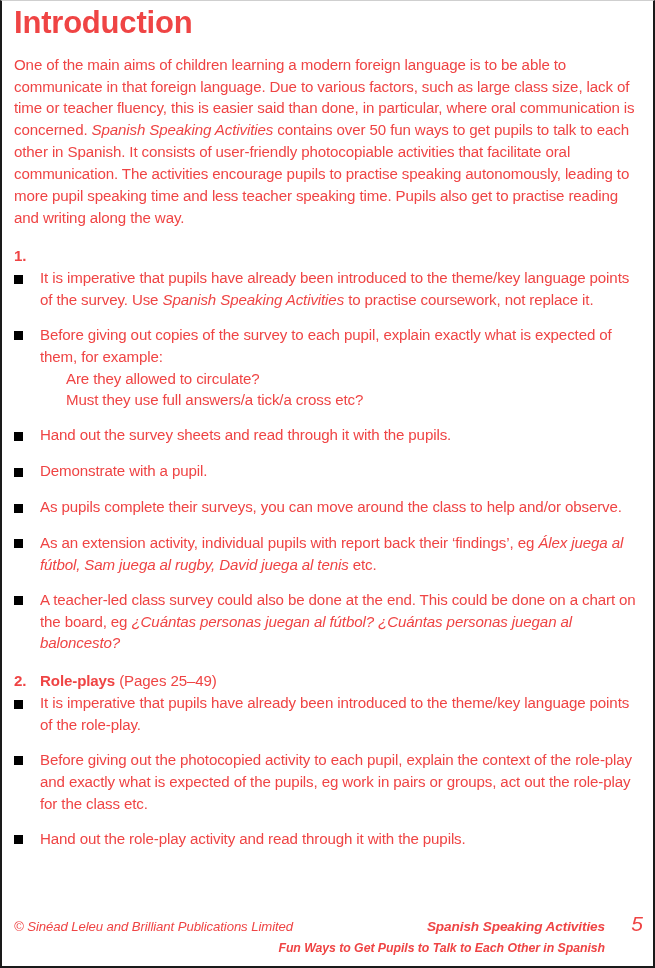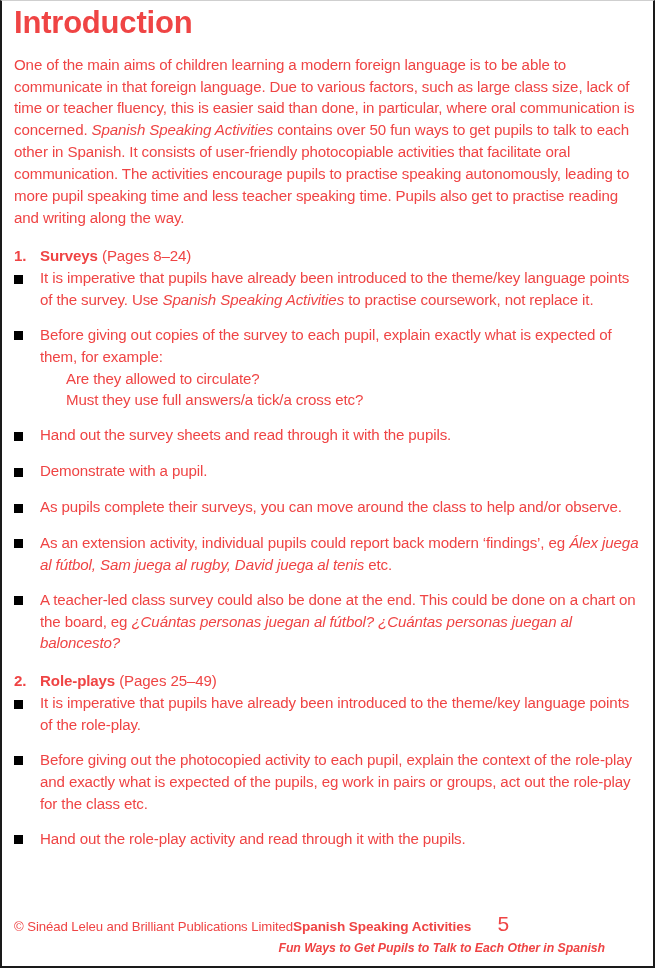--- a/index.html
+++ b/index.html
@@ -101,20 +101,22 @@
   .footer {
     position: absolute;
     left: 12px;
     right: 10px;
     bottom: 8px;
     height: 46px;
   }
   .footer-row-1 {
     display: flex;
     align-items: baseline;
+    justify-content: space-between;
+    font-style: italic;
   }
   .footer-copy {
     font-size: 13.2px;
     letter-spacing: -0.1px;
   }
   .footer-right {
     display: flex;
     align-items: baseline;
   }
   .footer-booktitle {
@@ -147,21 +149,20 @@
 
   <div class="content">
 
     <h1 class="page-title">Introduction</h1>
 
     <p class="intro-para"><span>One of the main aims of children learning a modern foreign language is to be able to communicate in that foreign language. Due to various factors, such as large class size, lack of time or teacher fluency, this is easier said than done, in particular, where oral communication is concerned. </span><em>Spanish Speaking Activities</em><span> contains over 50 fun ways to get pupils to talk to each other in Spanish. It consists of user-friendly photocopiable activities that facilitate oral communication. The activities encourage pupils to practise speaking autonomously, leading to more pupil speaking time and less teacher speaking time. Pupils also get to practise reading and writing along the way.</span></p>
 
 
     <div class="num-item">
       <div class="num-marker">1.</div>
-      <div><span class="num-title">Surveys</span><span> (Pages 8–24)</span></div>
     </div>
 
     <div class="bullet-row attached">
       <div class="bullet-marker"><span></span></div>
       <div class="bullet-text"><span>It is imperative that pupils have already been introduced to the theme/key language points of the survey. Use </span><em>Spanish Speaking Activities</em><span> to practise coursework, not replace it.</span></div>
     </div>
 
     <div class="bullet-row">
       <div class="bullet-marker"><span></span></div>
       <div class="bullet-text"><span>Before giving out copies of the survey to each pupil, explain exactly what is expected of them, for example:</span>
@@ -182,21 +183,21 @@
       <div class="bullet-text">Demonstrate with a pupil.</div>
     </div>
 
     <div class="bullet-row">
       <div class="bullet-marker"><span></span></div>
       <div class="bullet-text">As pupils complete their surveys, you can move around the class to help and/or observe.</div>
     </div>
 
     <div class="bullet-row">
       <div class="bullet-marker"><span></span></div>
-      <div class="bullet-text"><span>As an extension activity, individual pupils could report back modern ‘findings’, eg </span><em>Álex juega al fútbol, Sam juega al rugby, David juega al tenis</em><span> etc.</span></div>
+      <div class="bullet-text"><span>As an extension activity, individual pupils with report back their ‘findings’, eg </span><em>Álex juega al fútbol, Sam juega al rugby, David juega al tenis</em><span> etc.</span></div>
     </div>
 
     <div class="bullet-row">
       <div class="bullet-marker"><span></span></div>
       <div class="bullet-text"><span>A teacher-led class survey could also be done at the end. This could be done on a chart on the board, eg </span><em>¿Cuántas personas juegan al fútbol? ¿Cuántas personas juegan al baloncesto?</em><span></span></div>
     </div>
 
     <div class="num-item">
       <div class="num-marker">2.</div>
       <div><span class="num-title">Role-plays</span><span> (Pages 25–49)</span></div>

